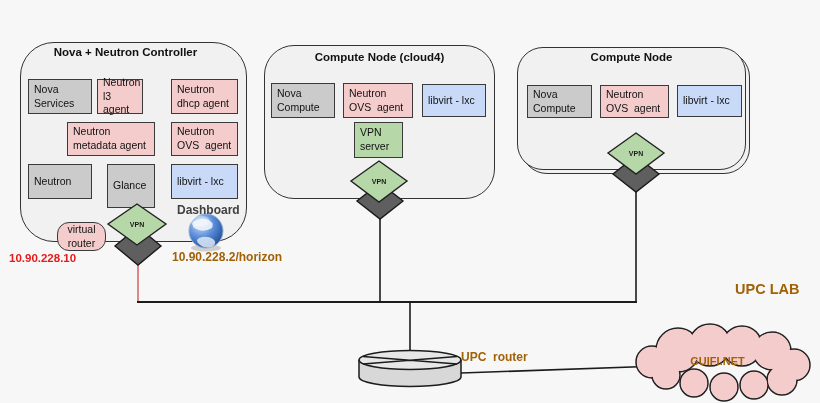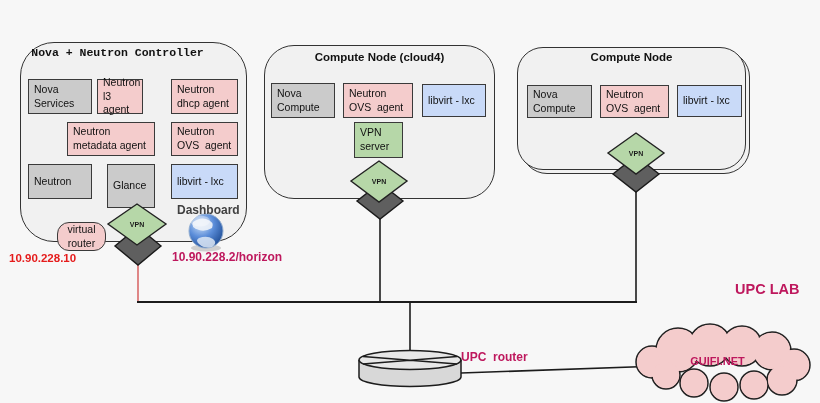--- a/index.html
+++ b/index.html
@@ -19,30 +19,30 @@
     position:absolute; border:1.5px solid #3a3a3a; font-size:10.5px; color:#111;
     display:flex; align-items:center; padding:2px 5px; box-sizing:border-box;
     line-height:1.3; white-space:pre-wrap; z-index:3;
   }
   .chip.gray { background:#cbcbcb; }
   .chip.pink { background:#f4cccc; }
   .chip.blue { background:#c9daf8; }
   .chip.green{ background:#b6d7a8; }
   .chip.rounded { border-radius:12px; justify-content:center; text-align:center; }
   .overlay { position:absolute; left:0; top:0; z-index:5; pointer-events:none; }
-  .txt { position:absolute; z-index:7; color:#be185d; }
+  .txt { position:absolute; z-index:7; color:#a16207; }
   .txt.bold { font-weight:bold; }
 </style>
 </head>
 <body>
 
 <div class="stage">
 
   <div class="bigbox" style="left:20px; top:42px; width:227px; height:200px; border-radius:34px;"></div>
-  <div class="boxtitle" style="left:4px; top:46px; width:227px;font-family:Liberation Mono, monospace;">Nova + Neutron Controller</div>
+  <div class="boxtitle" style="left:12px; top:46px; width:227px;">Nova + Neutron Controller</div>
 
   <div class="chip gray" style="left:28px; top:79px; width:64px; height:35px;">Nova
 Services</div>
   <div class="chip pink" style="left:97px; top:79px; width:46px; height:35px;">Neutron  l3
 agent</div>
   <div class="chip pink" style="left:171px; top:79px; width:67px; height:35px;">Neutron
 dhcp agent</div>
   <div class="chip pink" style="left:67px; top:122px; width:88px; height:34px;">Neutron
 metadata agent</div>
   <div class="chip pink" style="left:171px; top:122px; width:67px; height:34px;">Neutron

